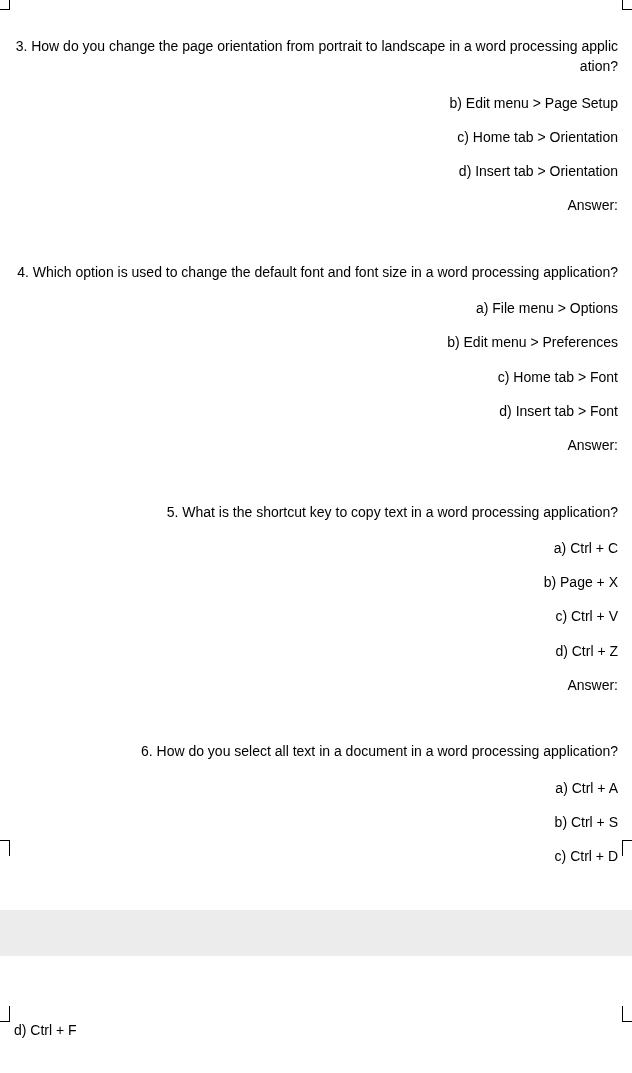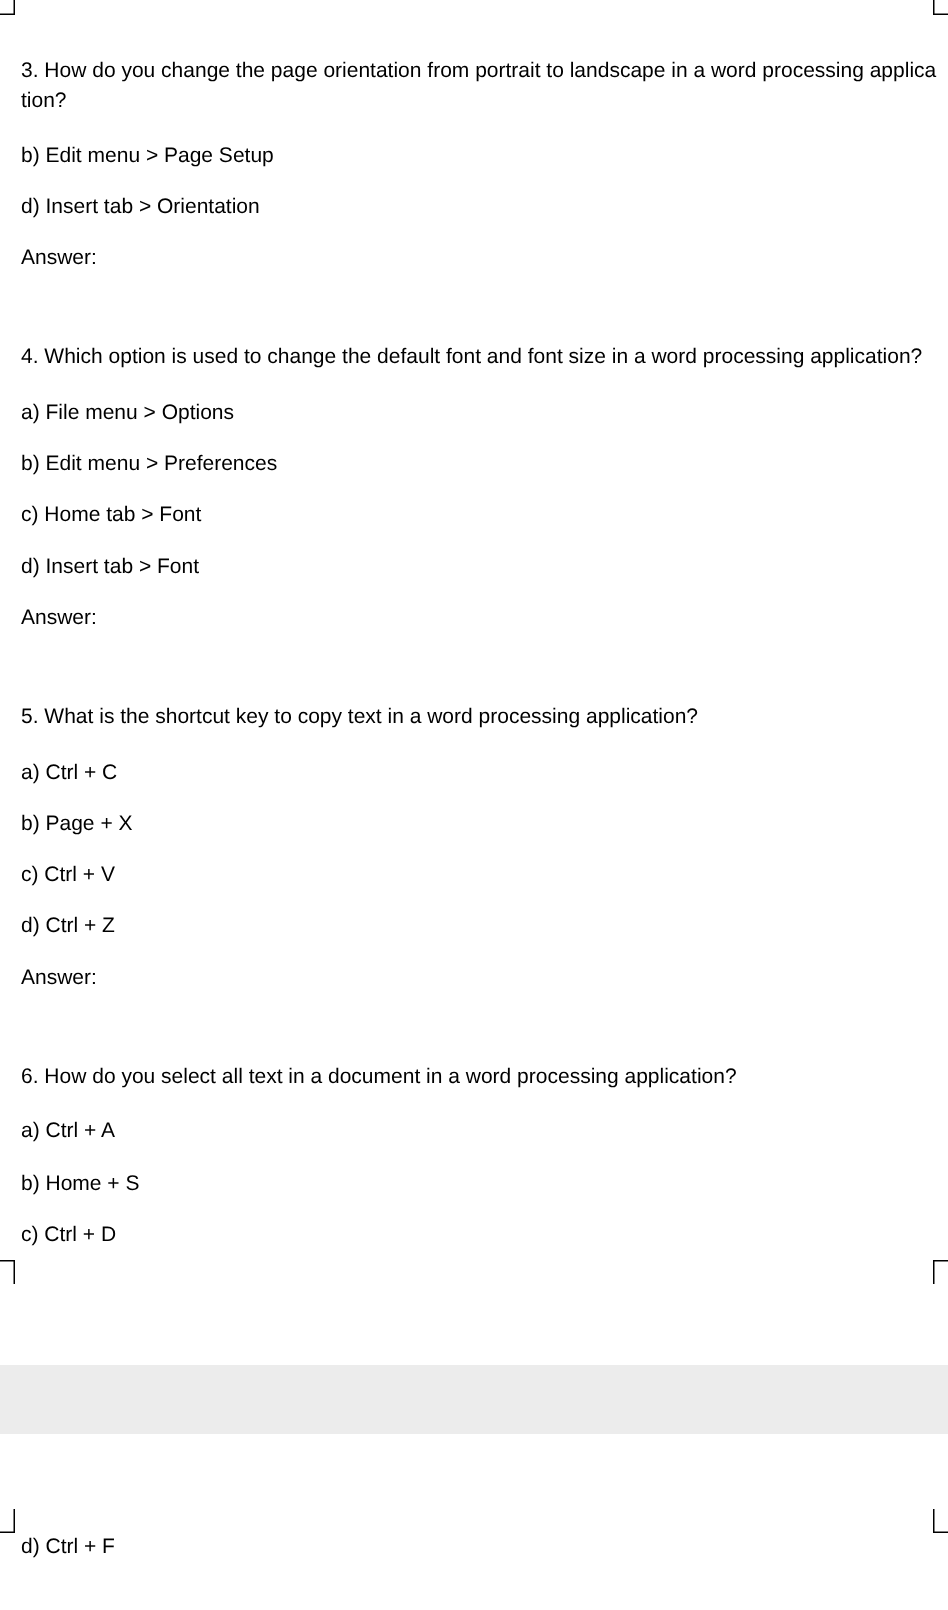--- a/index.html
+++ b/index.html
@@ -1,18 +1,18 @@
 <!DOCTYPE html>
 <html><head>
 <meta charset="utf-8">
 <style>
   * { box-sizing: border-box; margin: 0; padding: 0; }
   html, body { width: 632px; background: #fff; font-family: Arial, Helvetica, sans-serif; color: #000; }
   .page-area { position: relative; width: 632px; }
-  .page-content { padding: 36px 4px 0 14px; }
+  .page-content { padding: 36px 14px 0 14px; text-align: right; }
   .qblock { margin-bottom: 46px; }
   .qtext, .opt, .ans { font-size: 14px; line-height: 1.45; word-break: break-all; overflow-wrap: break-word; }
   .qtext { margin-bottom: 16px; }
   .opt { margin-bottom: 14px; }
   .ans { }
   .crop { position: absolute; width: 16px; height: 16px; }
   .crop.tl { border-bottom: 1px solid #000; border-right: 1px solid #000; }
   .crop.tr { border-bottom: 1px solid #000; border-left: 1px solid #000; }
   .crop.bl { border-top: 1px solid #000; border-right: 1px solid #000; }
   .crop.br { border-top: 1px solid #000; border-left: 1px solid #000; }
@@ -27,20 +27,21 @@
   <div class="crop tr" style="right:-6px; top:-6px;"></div>
 
   <div class="page-content">
 
     <div class="qblock">
       <div class="qtext">
         <span>3.</span>
         <span>How do you change the page orientation from portrait to landscape in a word processing application?</span>
       </div>
       <div class="opt">b) Edit menu &gt; Page Setup</div>
+      <div class="opt">c) Home tab &gt; Orientation</div>
       <div class="opt">d) Insert tab &gt; Orientation</div>
       <div class="ans">Answer:</div>
     </div>
 
     <div class="qblock">
       <div class="qtext">
         <span>4.</span>
         <span>Which option is used to change the default font and font size in a word processing application?</span>
       </div>
       <div class="opt">a) File menu &gt; Options</div>
@@ -61,21 +62,21 @@
       <div class="opt">d) Ctrl + Z</div>
       <div class="ans">Answer:</div>
     </div>
 
     <div class="qblock" style="margin-bottom:0;">
       <div class="qtext">
         <span>6.</span>
         <span>How do you select all text in a document in a word processing application?</span>
       </div>
       <div class="opt">a) Ctrl + A</div>
-      <div class="opt">b) Home + S</div>
+      <div class="opt">b) Ctrl + S</div>
       <div class="opt" style="margin-bottom:0;">c) Ctrl + D</div>
     </div>
 
   </div>
 
   <div class="crop bl" style="left:-6px; bottom:-6px;"></div>
   <div class="crop br" style="right:-6px; bottom:-6px;"></div>
 </div>
 
 <div style="height:60px; width:632px; background:#fff;"></div>

